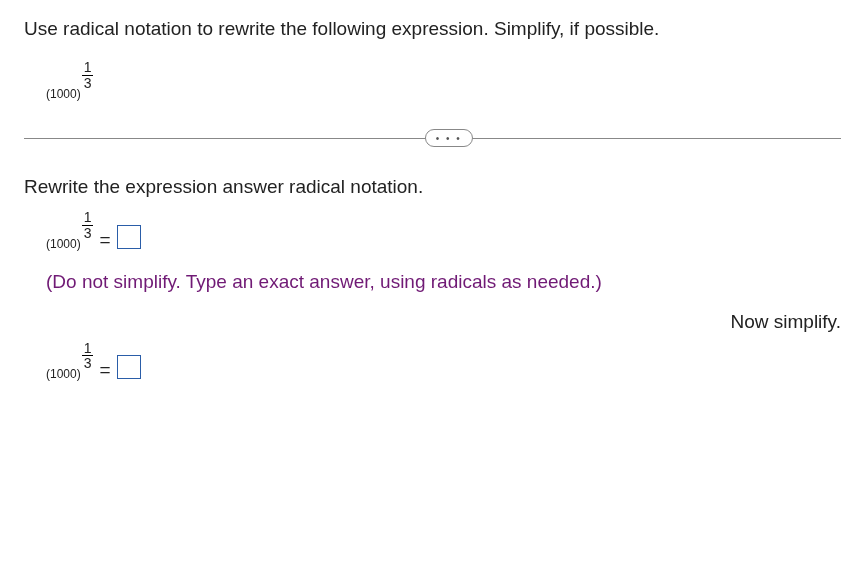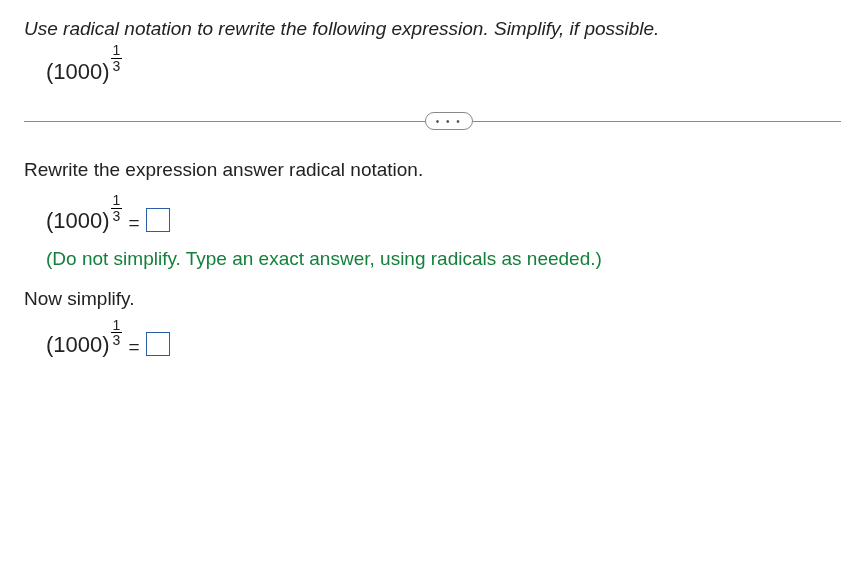--- a/index.html
+++ b/index.html
@@ -6,33 +6,32 @@
     margin: 0;
     padding: 18px 24px;
     font-family: Arial, Helvetica, sans-serif;
     font-size: 19px;
     color: #222;
     background: #fff;
     width: 865px;
     box-sizing: border-box;
   }
   .question-text {
-    margin-bottom: 13px;
-    font-style: italic;
+    margin-bottom: 30px;
   }
   .expr {
     margin: 0 0 28px 22px;
     line-height: 1;
   }
   .expr-row {
     display: flex;
     align-items: flex-end;
   }
   .base {
-    font-size: 22px;
+    font-size: 12px;
   }
   .exp-frac {
     display: inline-flex;
     flex-direction: column;
     align-items: center;
     font-size: 14px;
     line-height: 1.05;
     margin-left: 1px;
     position: relative;
     top: -10px;
@@ -93,25 +92,26 @@
     color: #555;
     cursor: pointer;
   }
   .sub-prompt {
     margin-bottom: 22px;
   }
   .step-block {
     margin: 0 0 18px 22px;
   }
   .hint {
-    color: #15803d;
-    margin-top: 14px;
+    color: #701a75;
+    margin-top: 20px;
   }
   .now-simplify {
     margin: 10px 0 18px 0;
+    text-align: right;
   }
 </style>
 </head>
 <body>
 
 <div class="question-text">Use radical notation to rewrite the following expression. Simplify, if possible.</div>
 
 <div class="expr">
   <div class="expr-row">
     <span class="base">(1000)</span>

